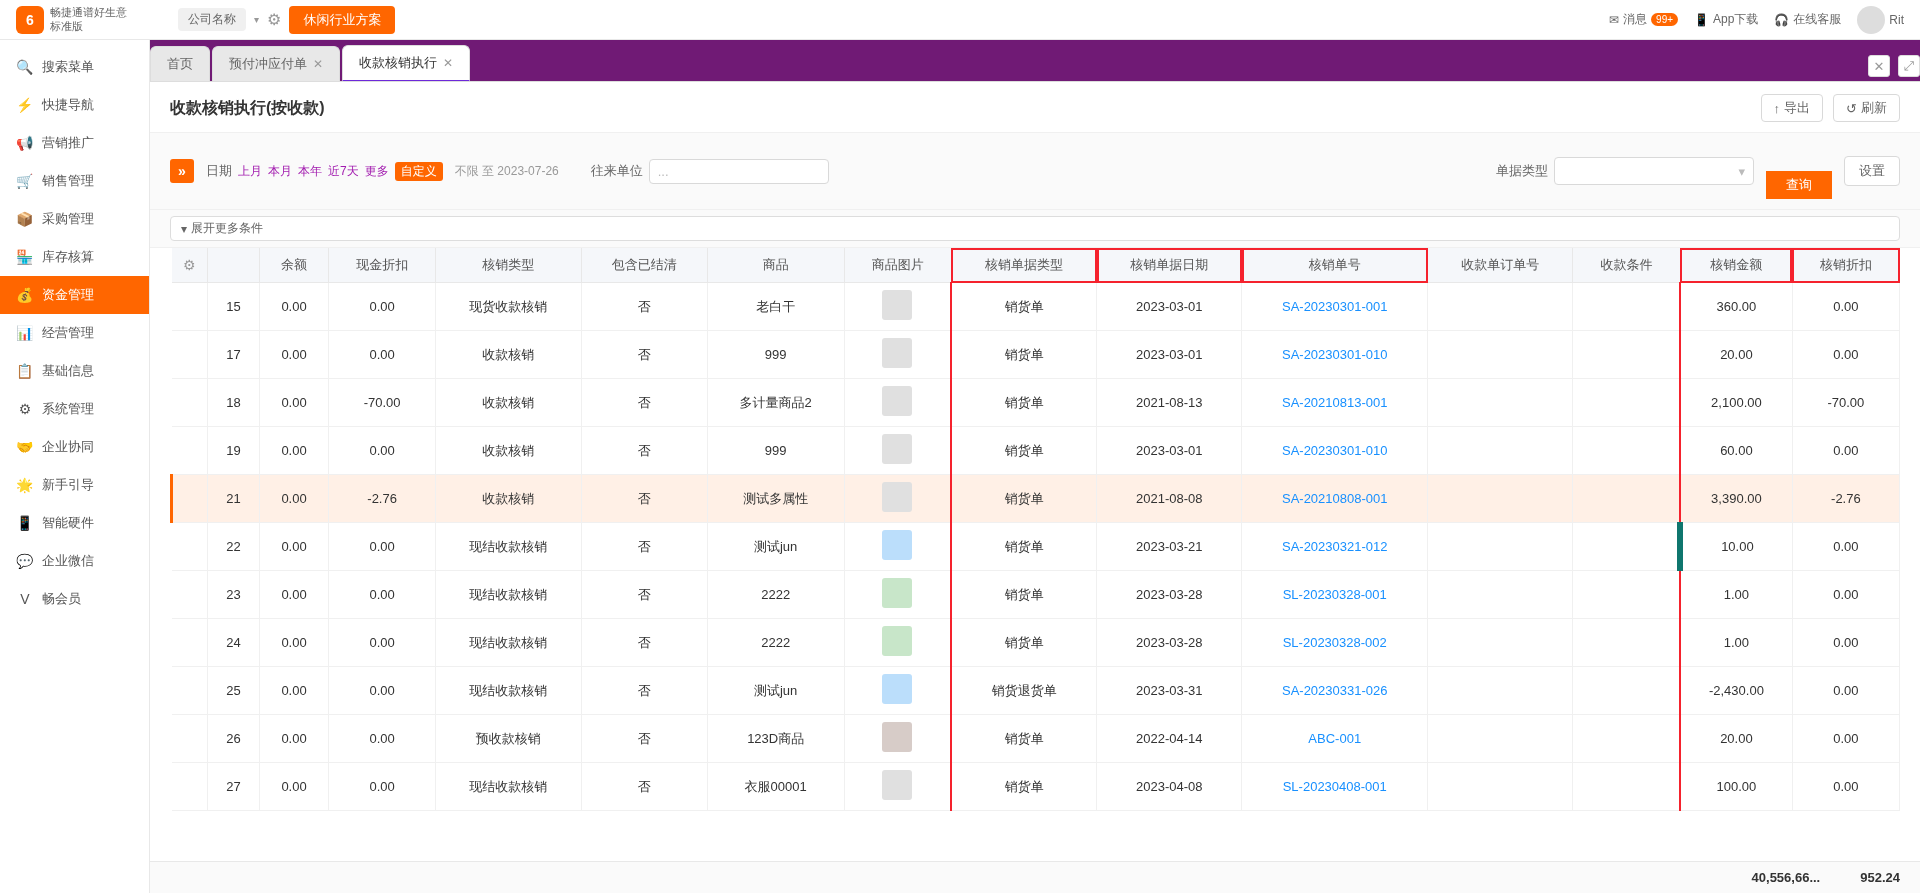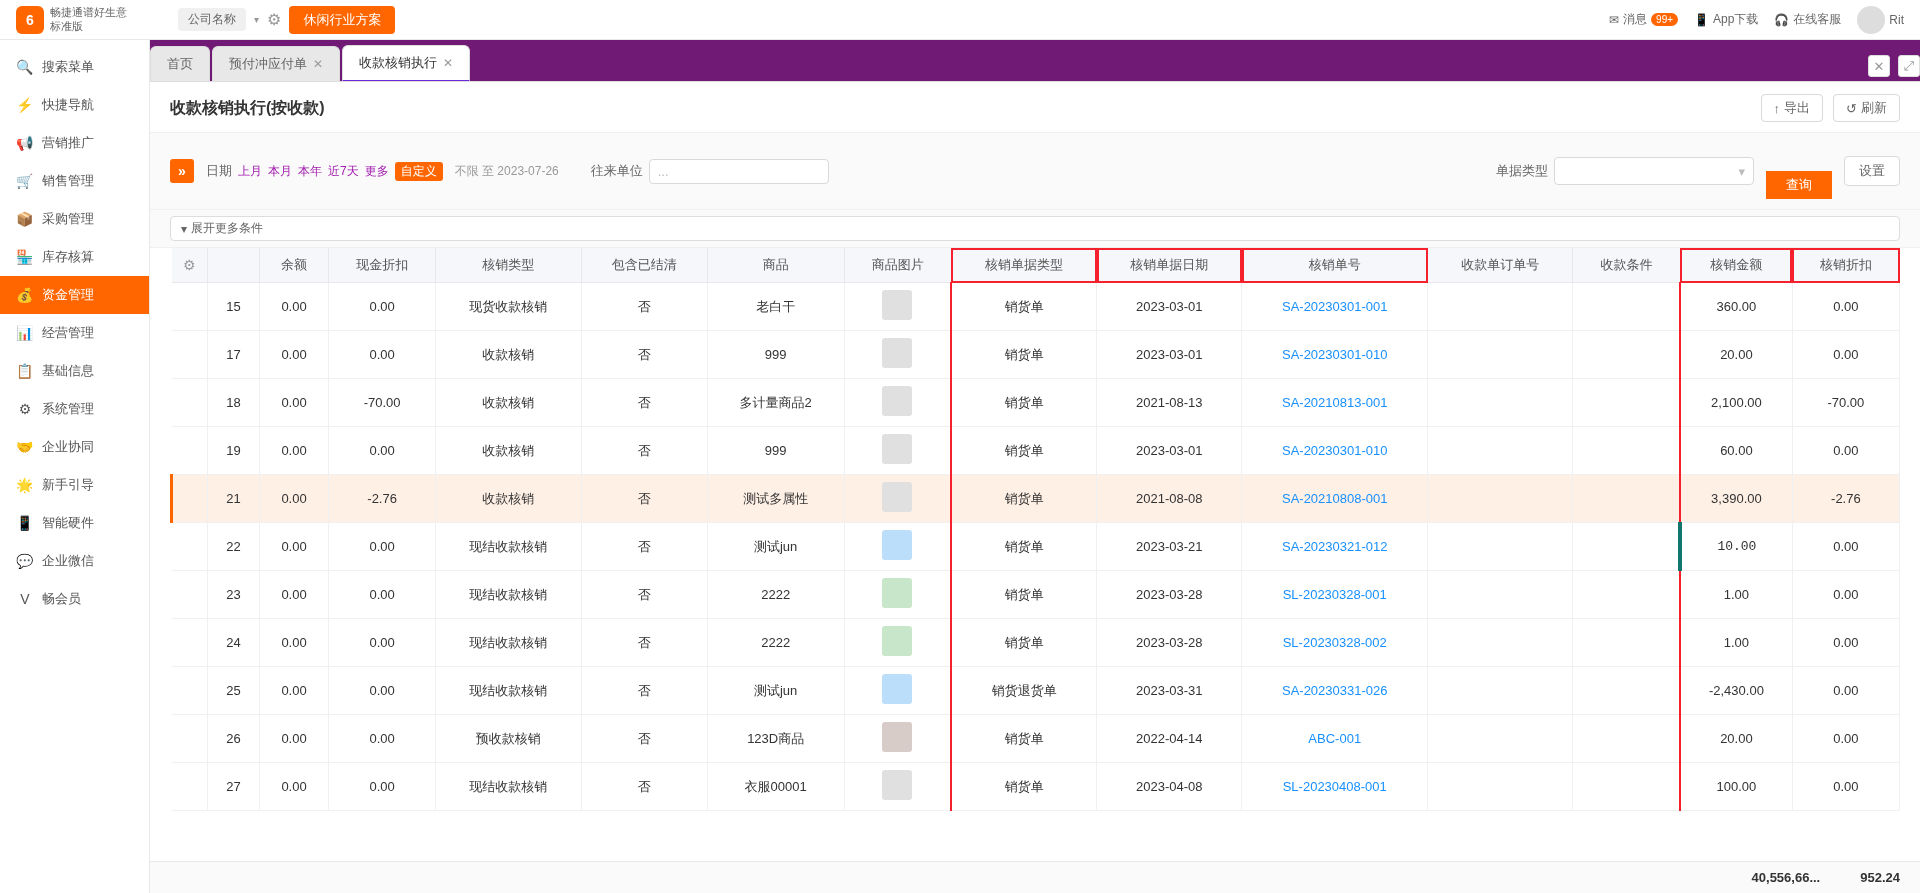--- a/index.html
+++ b/index.html
@@ -370,21 +370,21 @@
     <td class="">0.00</td>
     <td>现结收款核销</td>
     <td>否</td>
     <td>测试jun</td>
     <td><div style="width:30px;height:30px;background:#bbdefb;border-radius:3px;display:inline-block;"></div></td>
     <td style="border-left:2px solid #f5222d;">销货单</td>
     <td>2023-03-21</td>
     <td><a class="link-text">SA-20230321-012</a></td>
     <td></td>
     <td></td>
-    <td class="" style="border-left:4px solid #0f766e;font-family:Liberation Mono, monospace;">10.00</td>
+    <td class="" style="border-left:6px solid #0f766e;">10.00</td>
     <td class="">0.00</td>
   </tr>
               <tr>
     <td></td>
     <td>23</td>
     <td>0.00</td>
     <td class="">0.00</td>
     <td>现结收款核销</td>
     <td>否</td>
     <td>2222</td>

